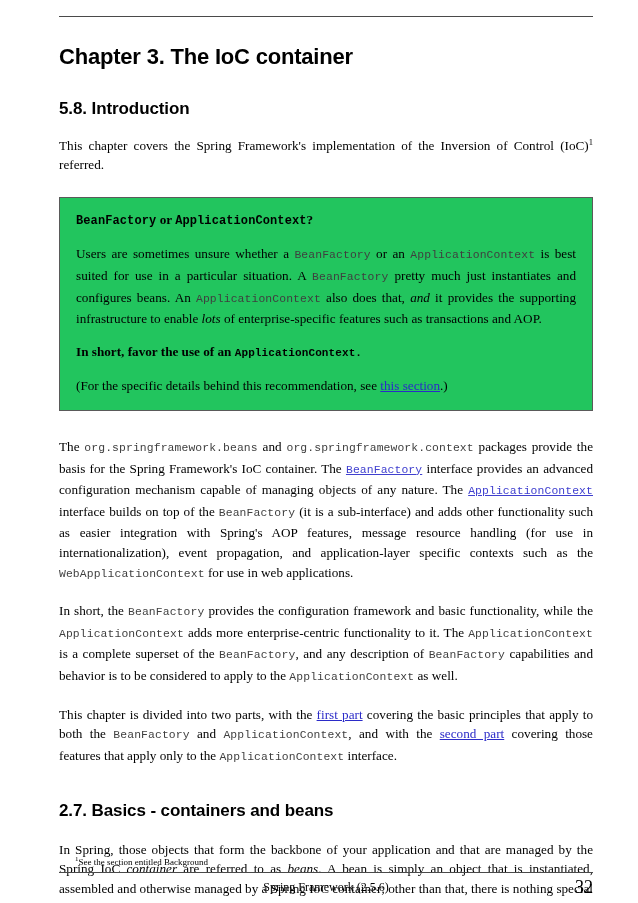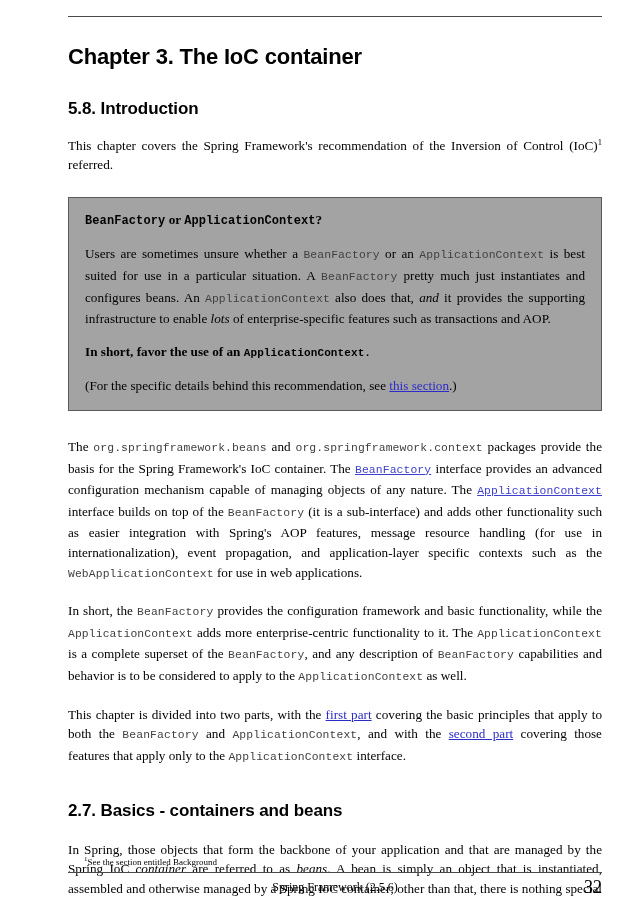--- a/index.html
+++ b/index.html
@@ -11,21 +11,21 @@
     width: 638px;
     height: 903px;
     position: relative;
     font-family: "Liberation Serif", "DejaVu Serif", serif;
     color: #000000;
     overflow: hidden;
   }
 
   .page {
     position: absolute;
-    left: 16px; top: 0;
+    left: 7px; top: 0;
     width: 578px;
     height: 903px;
     box-sizing: border-box;
   }
 
   .rule-top {
     position: absolute;
     left: 52px;
     top: 16px;
     width: 534px;
@@ -88,21 +88,21 @@
   a.codelink {
     font-family: "Liberation Mono", "DejaVu Sans Mono", monospace;
     font-size: 11.4px;
     color: #4040cf;
     text-decoration: underline;
     letter-spacing: 0.1px;
   }
 
   .callout {
     border: 1.5px solid #5a5a5a;
-    background: #a3a3a3;
+    background: #22c55e;
     box-sizing: border-box;
     padding: 12px 16px 14px 16px;
     margin: 22px 0 26px 0;
   }
 
   .callout-title {
     font-family: "Liberation Serif", "DejaVu Serif", serif;
     font-size: 13px;
     font-weight: bold;
     margin: 0 0 13px 0;
@@ -192,21 +192,21 @@
 <div class="page">
 
   <div class="rule-top"></div>
 
   <div class="content">
 
     <h1 class="chapter-title">Chapter 3. The IoC container</h1>
 
     <h2 class="section-title">5.8. Introduction</h2>
 
-    <p class="body"><span>This chapter covers the Spring Framework's recommendation of the Inversion of Control (IoC)</span><sup>1</sup> <span>referred.</span></p>
+    <p class="body"><span>This chapter covers the Spring Framework's implementation of the Inversion of Control (IoC)</span><sup>1</sup> <span>referred.</span></p>
 
     <div class="callout">
       <p class="callout-title"><span class="code">BeanFactory</span><span> or </span><span class="code">ApplicationContext</span><span>?</span></p>
 
       <p><span>Users are sometimes unsure whether a </span><span class="code">BeanFactory</span><span> or an </span><span class="code">ApplicationContext</span><span> is best suited for use in a particular situation. A </span><span class="code">BeanFactory</span><span> pretty much just instantiates and configures beans. An </span><span class="code">ApplicationContext</span><span> also does that, </span><em>and</em><span> it provides the supporting infrastructure to enable </span><em>lots</em><span> of enterprise-specific features such as transactions and AOP.</span></p>
 
       <p class="strong-line"><span>In short, favor the use of an </span><span class="code">ApplicationContext.</span></p>
 
       <p class="last"><span>(For the specific details behind this recommendation, see </span><a class="link" href="#">this section</a><span>.)</span></p>
     </div>

